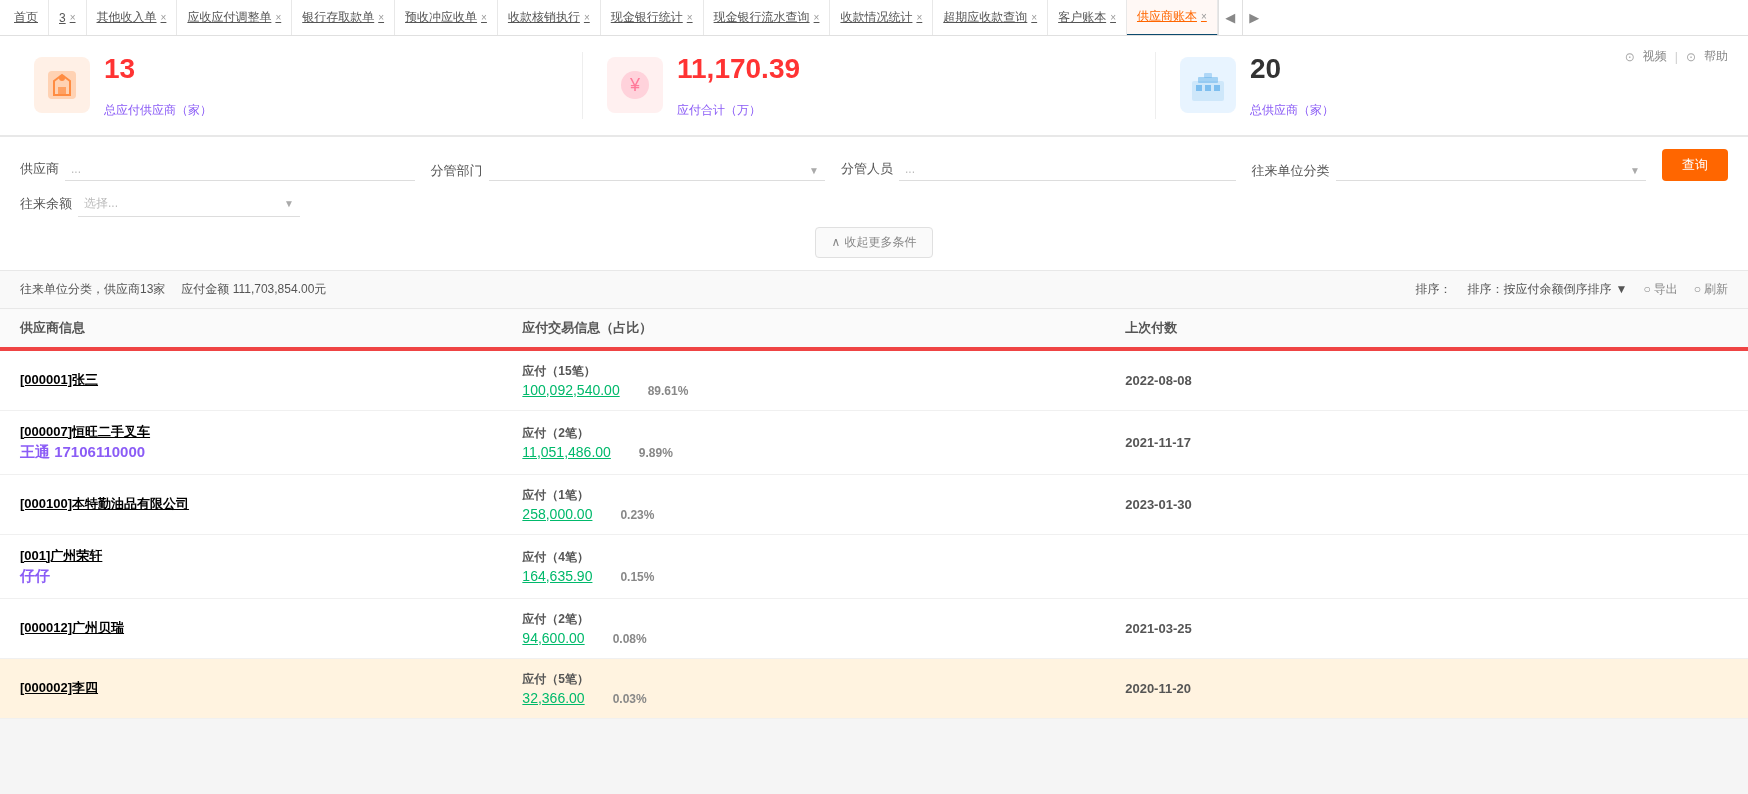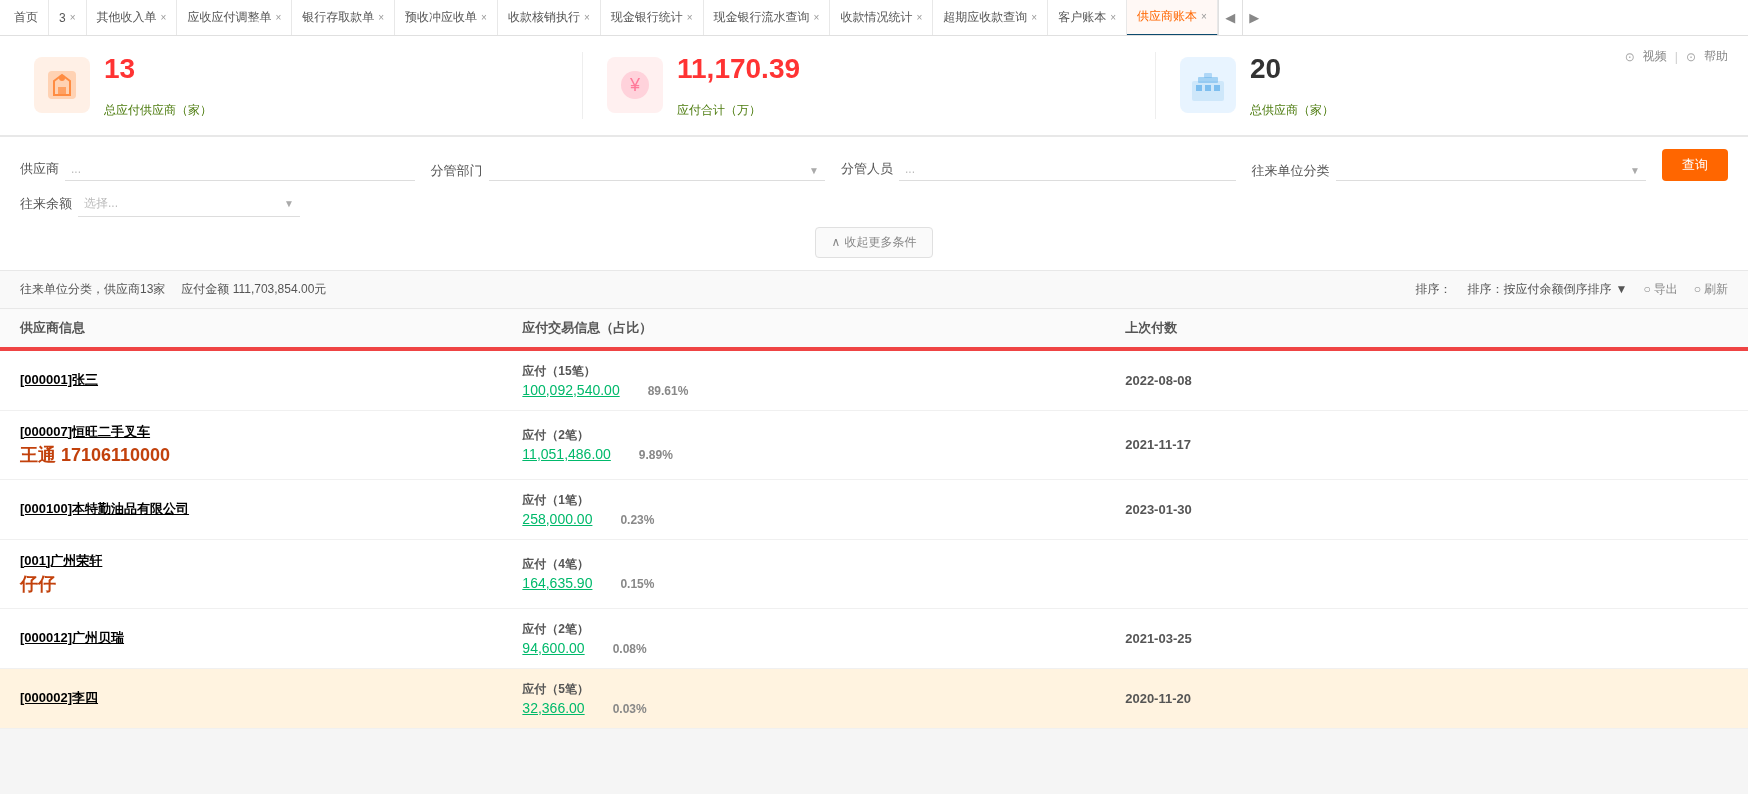--- a/index.html
+++ b/index.html
@@ -19,20 +19,21 @@
       display: flex;
       align-items: center;
       padding: 0 10px;
       height: 36px;
       white-space: nowrap;
       cursor: pointer;
       font-size: 12px;
       color: #555;
       border-right: 1px solid #e8e8e8;
       gap: 4px;
+      text-decoration: underline;
     }
     .nav-tab.active { color: #ff6600; background: #fff8f5; border-bottom: 2px solid #0c4a6e; }
     .nav-tab .close-icon { color: #999; font-size: 10px; cursor: pointer; }
     .nav-arrow {
       display: flex;
       align-items: center;
       justify-content: center;
       width: 24px;
       height: 36px;
       cursor: pointer;
@@ -67,21 +68,21 @@
       display: flex;
       align-items: center;
       justify-content: center;
       font-size: 28px;
     }
     .card-icon.orange { background: #fff0e6; color: #ff8c42; }
     .card-icon.pink { background: #fff0f0; color: #ff7a9a; }
     .card-icon.blue { background: #e8f4ff; color: #5badea; }
     .card-content { display: flex; flex-direction: column; }
     .card-number { font-size: 28px; font-weight: bold; color: #ff3333; line-height: 1.2; }
-    .card-label { font-size: 12px; color: #4d7c0f; margin-top: 16px; }
+    .card-label { font-size: 12px; color: #8b5cf6; margin-top: 16px; }
     .card-number.black { color: #333; }
 
     
     .top-links {
       display: flex;
       align-items: center;
       gap: 8px;
       font-size: 12px;
       color: #888;
       margin-left: auto;
@@ -225,21 +226,21 @@
       transition: background 0.1s;
     }
     .table-row.highlighted { background: #fff3e0; }
 
     .supplier-name {
       color: #000000;
       text-decoration: underline;
       cursor: pointer;
       font-size: 13px;
     }
-    .supplier-contact { font-size: 18px; color: #c2410c; margin-top: 2px; }
+    .supplier-contact { font-size: 15px; color: #8b5cf6; margin-top: 2px; }
 
     .trans-label { font-size: 12px; color: #555; }
     .trans-amount { color: #00b96b; font-size: 14px; font-weight: 500; text-decoration: underline; cursor: pointer; margin-top: 2px; }
     .trans-percent { font-size: 12px; color: #888; margin-left: 16px; }
 
     .lastpay-date { font-size: 13px; color: #555; }
 
     .trans-row { display: flex; align-items: baseline; gap: 12px; }
   </style>
 </head>

